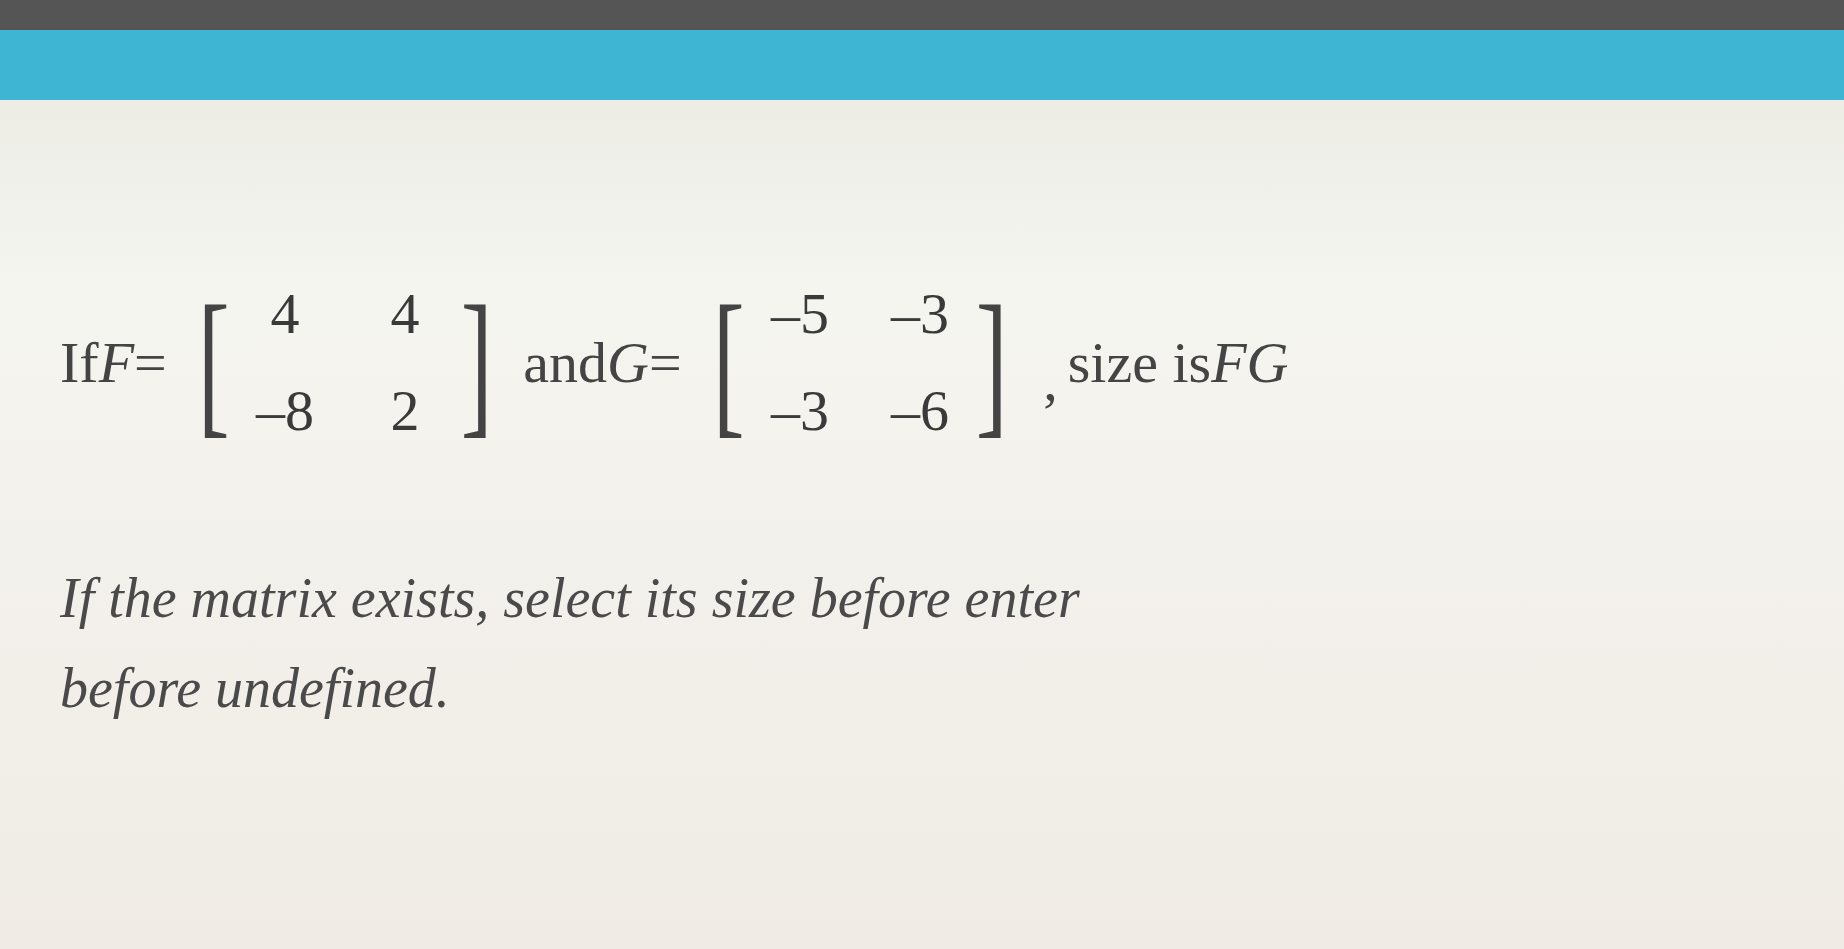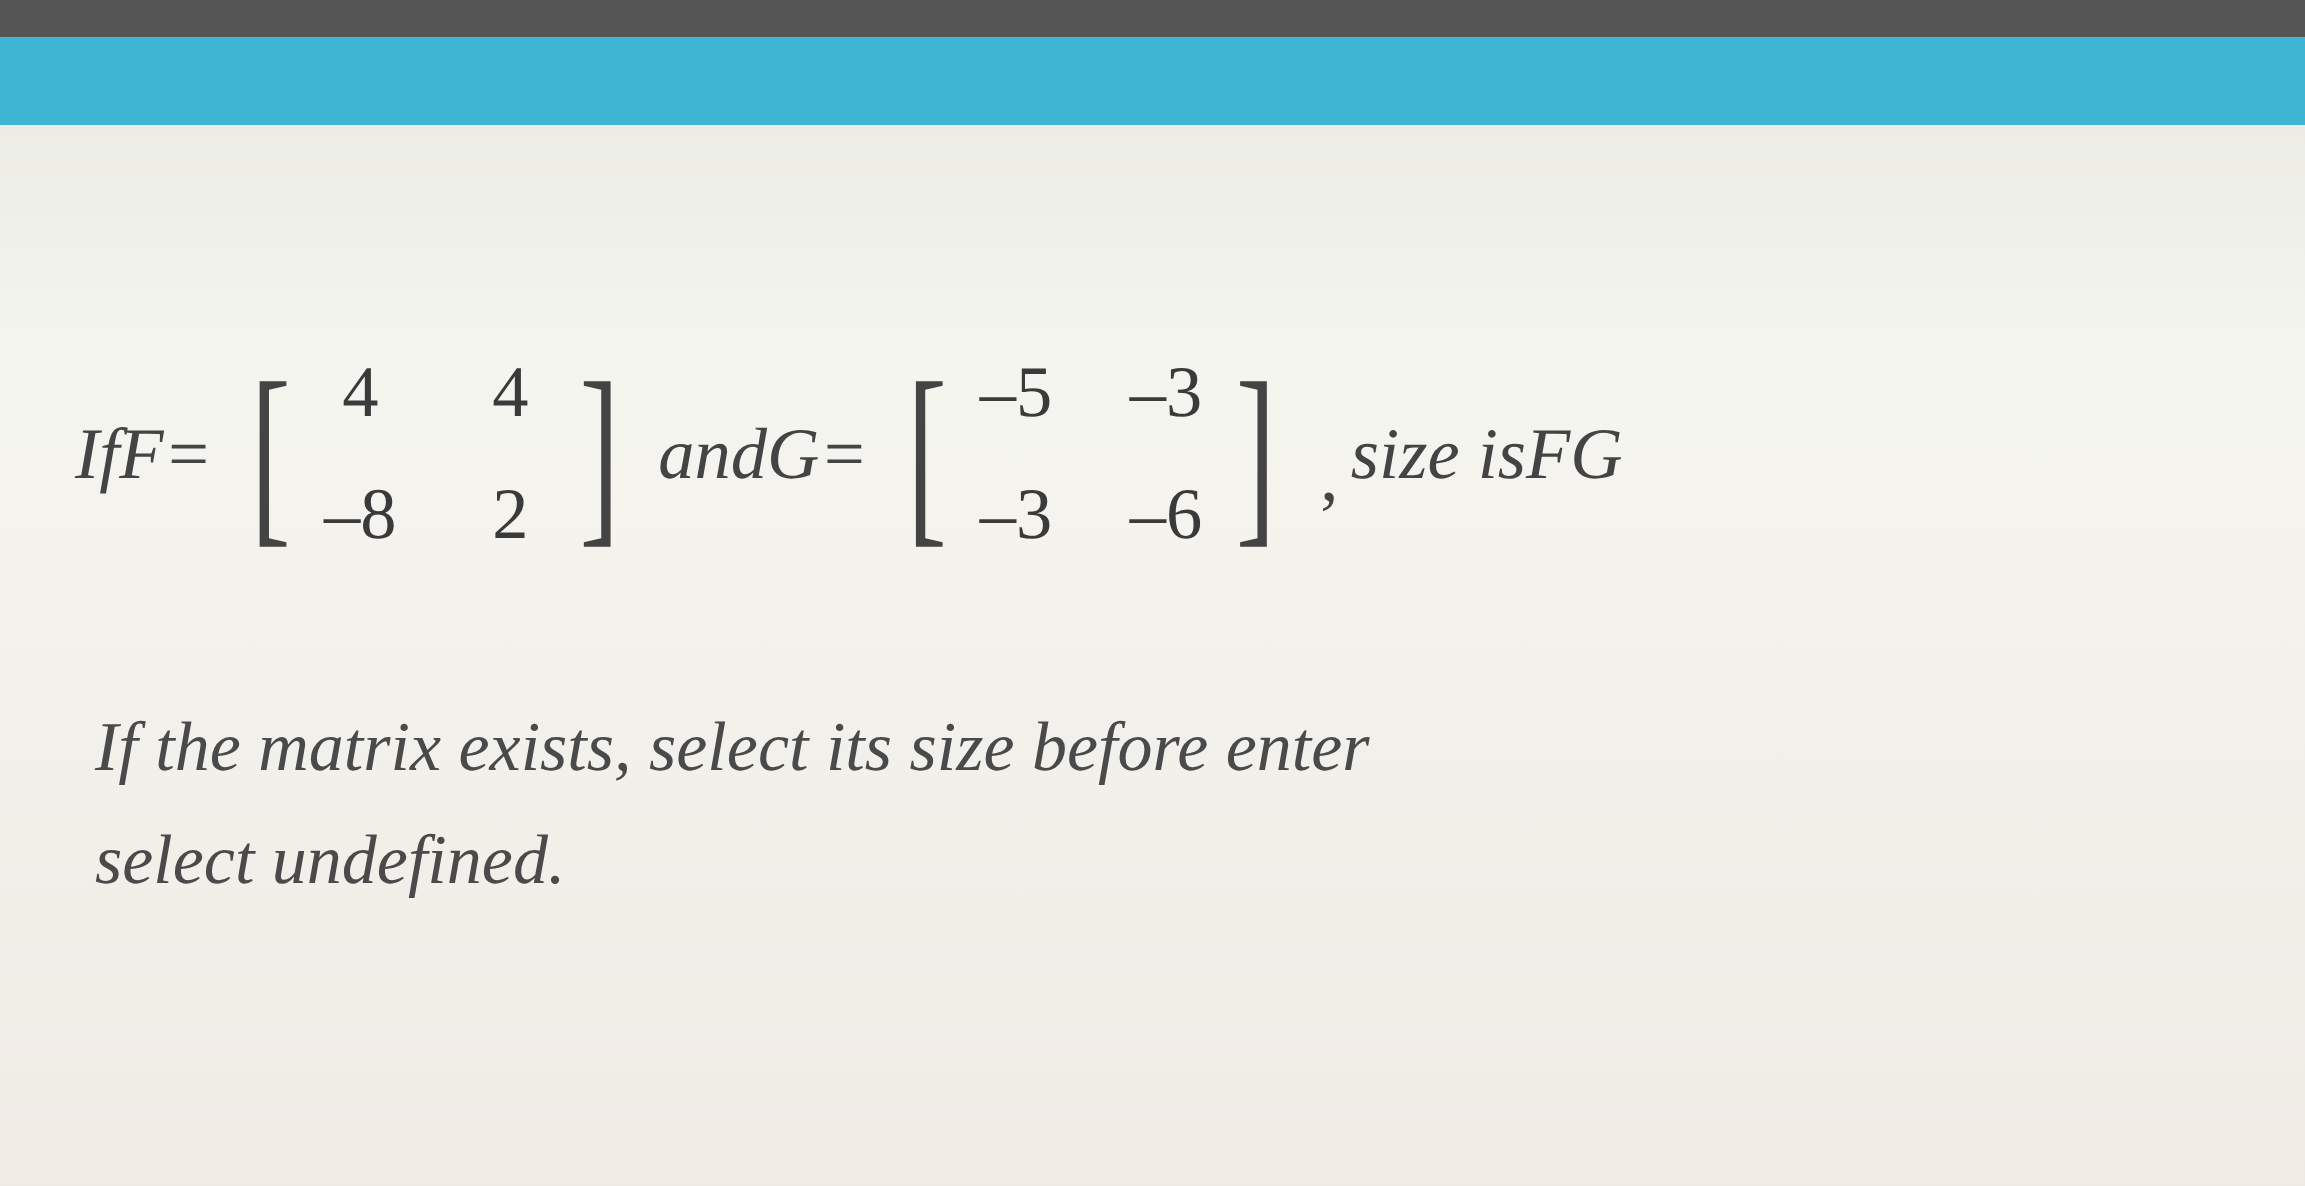--- a/index.html
+++ b/index.html
@@ -38,21 +38,20 @@
   }
   .problem-line {
     display: flex;
     align-items: center;
     font-size: 58px;
     color: #444;
     flex-wrap: nowrap;
   }
   .text-segment {
     white-space: nowrap;
-    font-style: italic;
   }
   .matrix-wrap {
     display: inline-flex;
     align-items: center;
     margin: 0 20px;
   }
   .bracket {
     font-size: 160px;
     font-weight: 300;
     line-height: 0.8;
@@ -78,21 +77,20 @@
     margin: 0 10px 0 5px;
     align-self: flex-end;
     padding-bottom: 30px;
   }
   .instruction {
     margin-top: 110px;
     font-size: 56px;
     font-style: italic;
     color: #4a4a4a;
     line-height: 1.6;
-    margin-left: 16px;
   }
   .italic-var {
     font-style: italic;
   }
 </style>
 </head>
 <body>
 
 <div class="top-dark"></div>
 <div class="top-bar"></div>
@@ -129,15 +127,15 @@
       <span class="bracket">]</span>
     </span>
 
     <span class="comma">,</span>
     <span class="text-segment"> size is </span>
     <span class="text-segment italic-var">FG</span>
   </div>
 
   <div class="instruction">
     <div>If the matrix exists, select its size before enter</div>
-    <div>select undefined.</div>
+    <div>before undefined.</div>
   </div>
 </div>
 
 </body></html>

